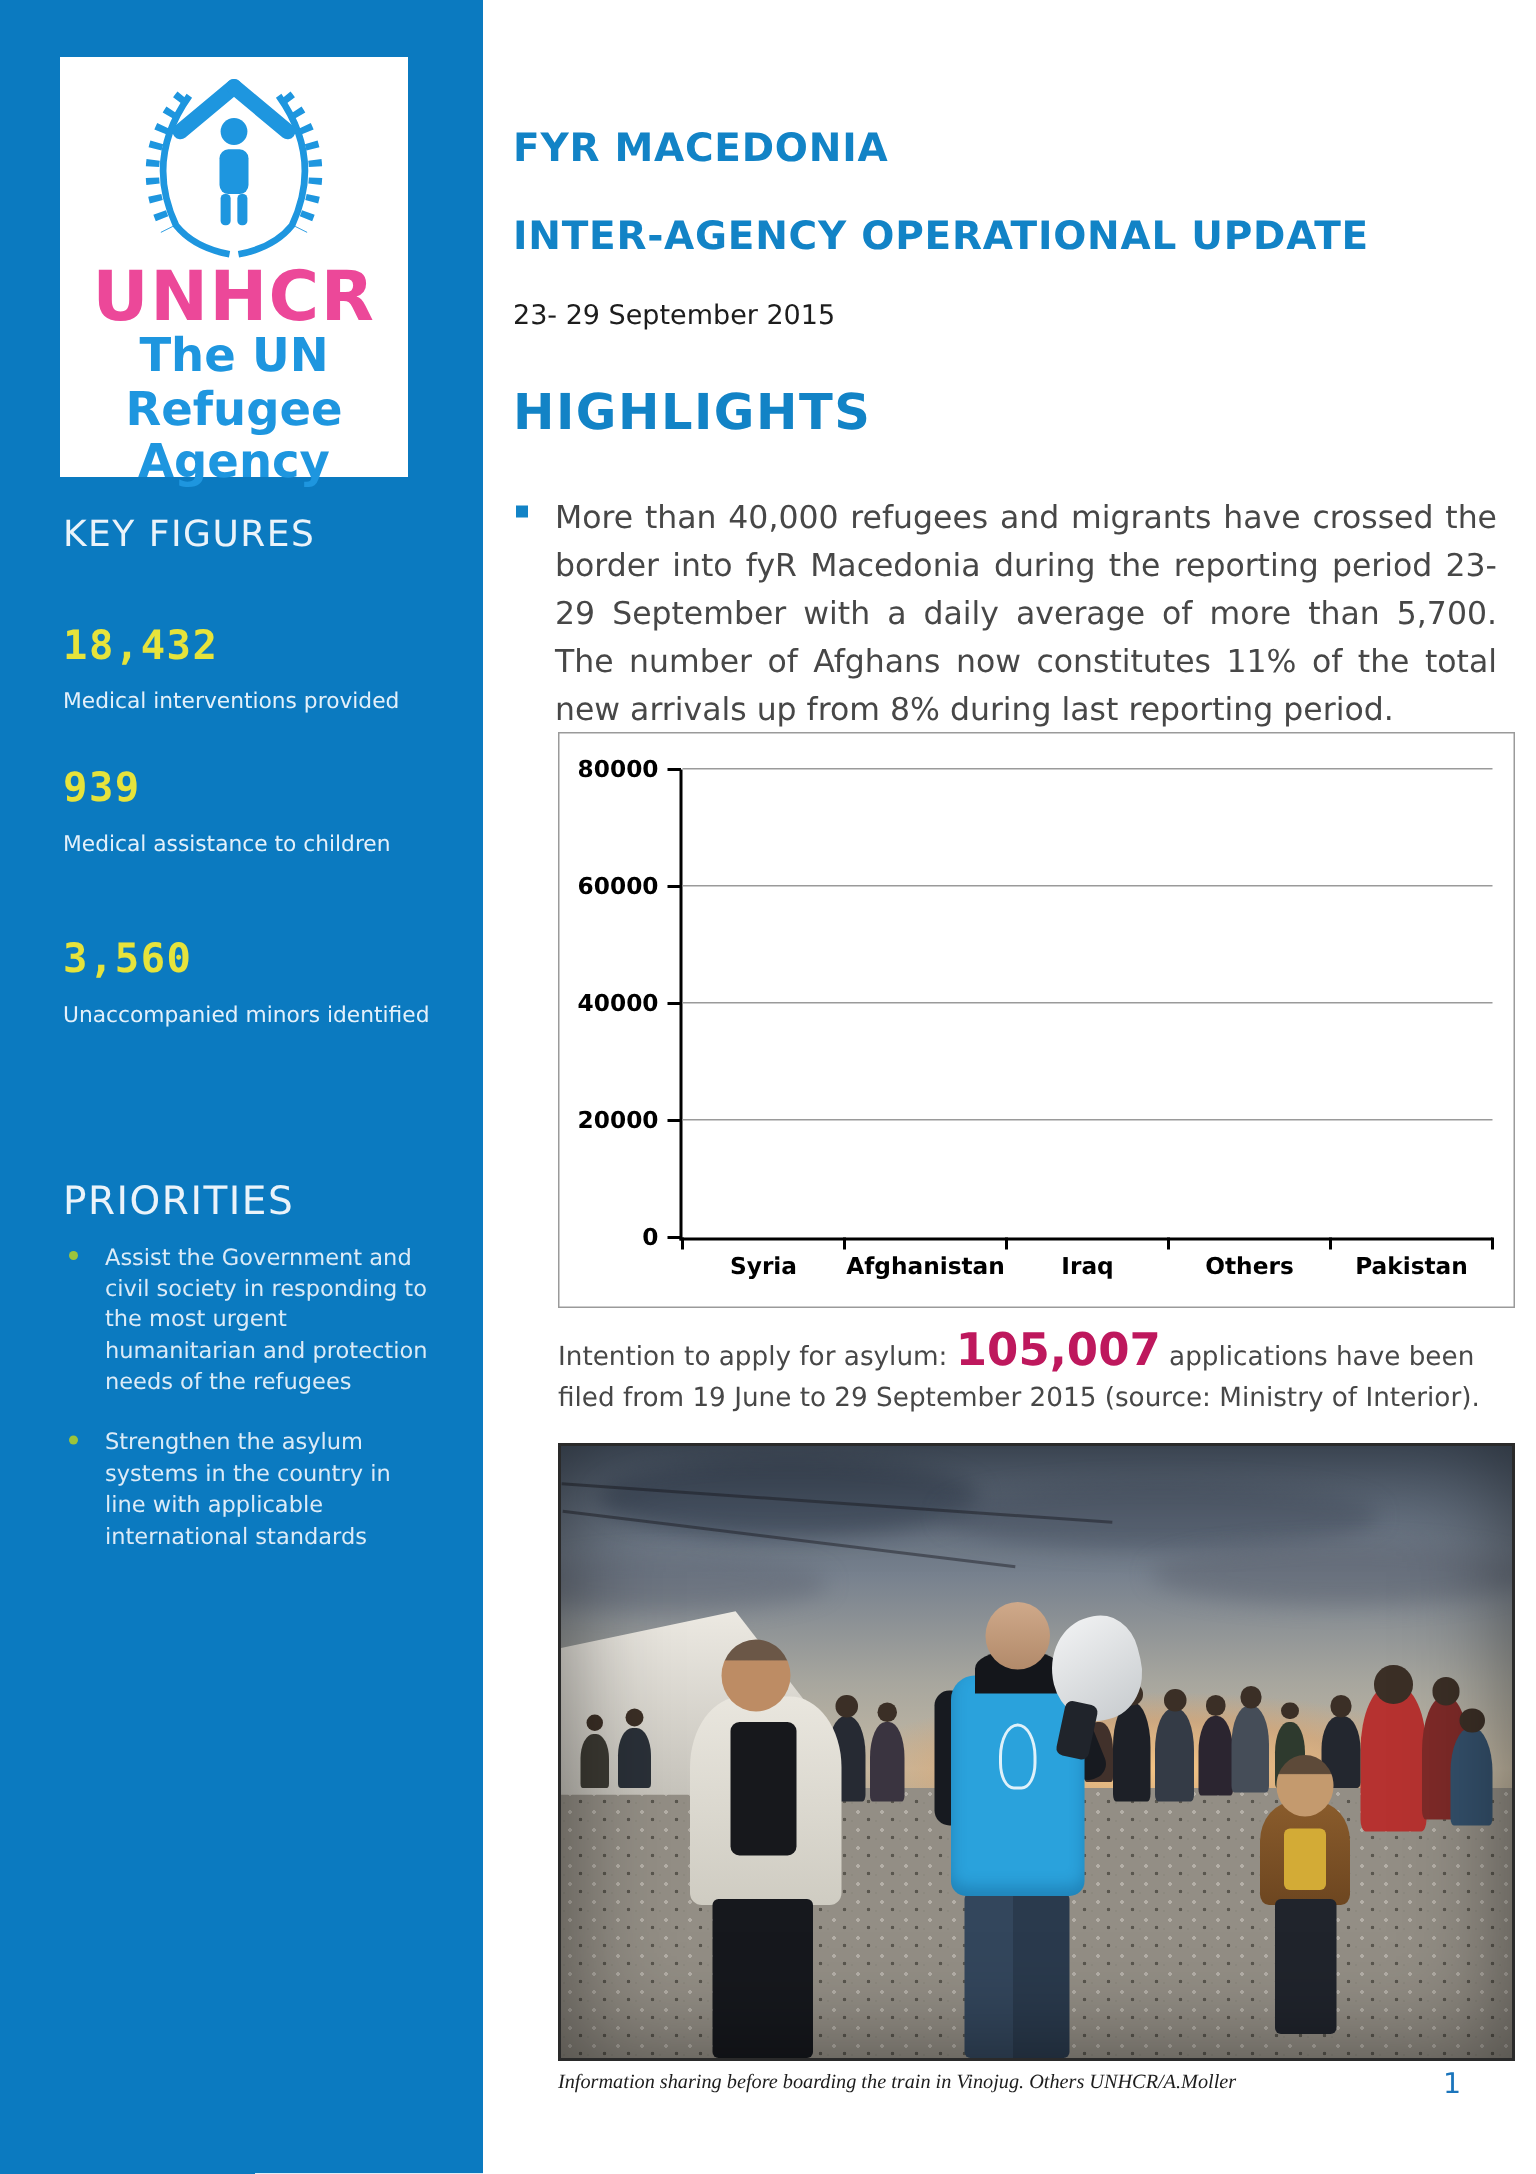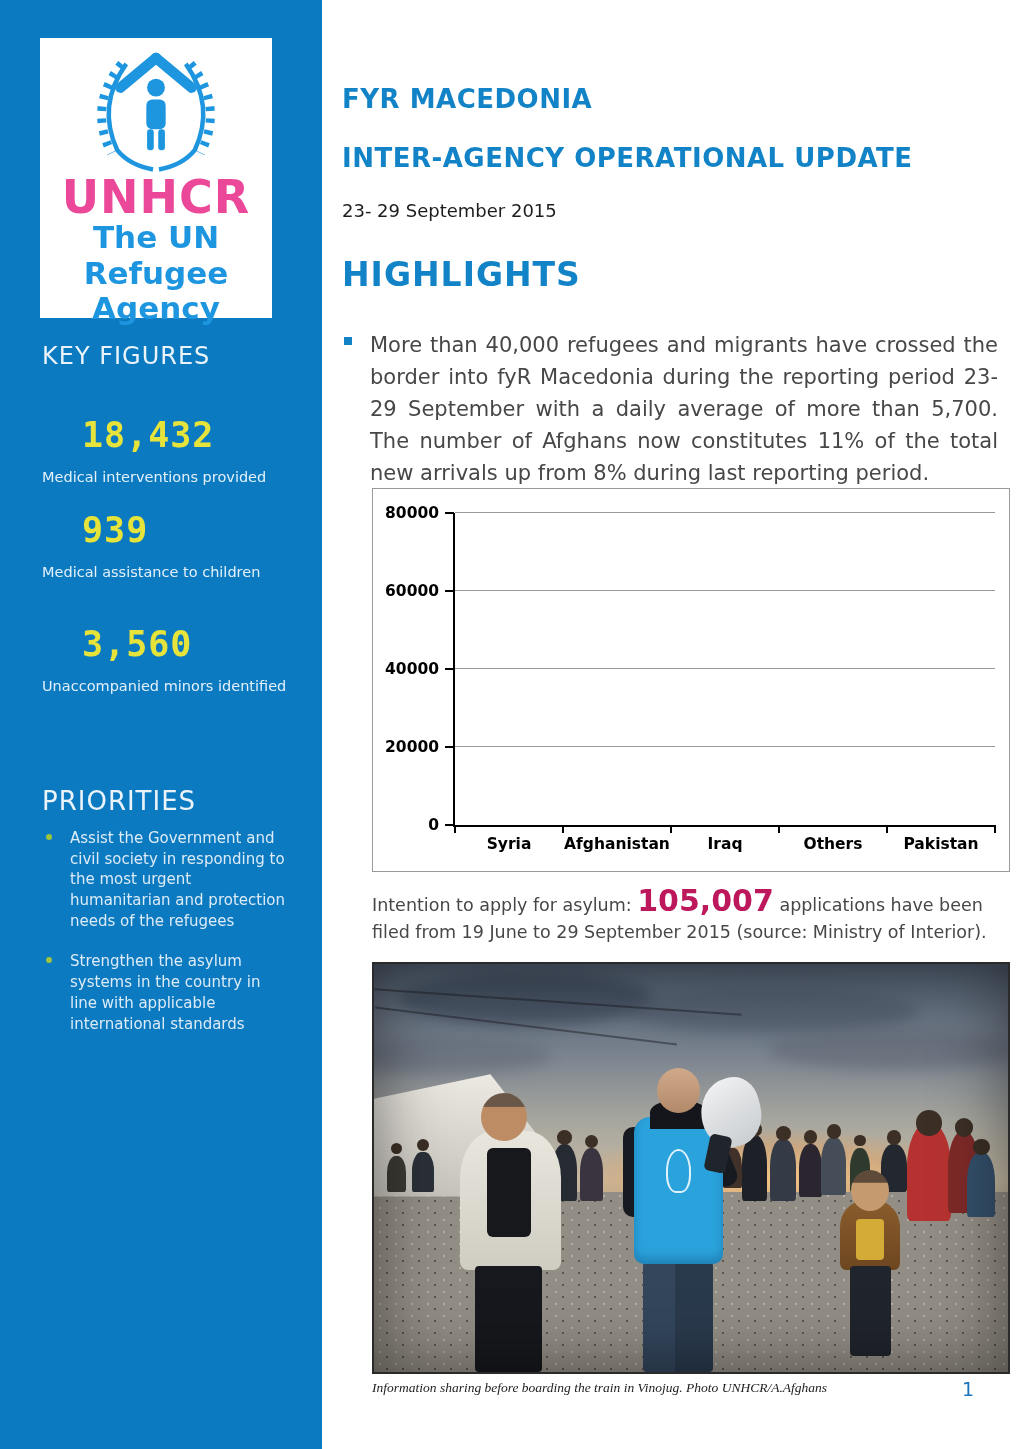--- a/index.html
+++ b/index.html
@@ -7,21 +7,21 @@
   .page { position:relative; width:1024px; height:1449px; background:#fff; overflow:hidden; }
 
   
   .sidebar { position:absolute; left:0; top:0; width:322px; height:1449px; background:#0B7AC0; }
   .logo-box { position:absolute; left:40px; top:38px; width:232px; height:280px; background:#fff; text-align:center; }
   .logo-emblem { margin-top:8px; }
   .logo-acronym { font-size:46px; font-weight:800; color:#ec4899; letter-spacing:1px; line-height:1; margin-top:-4px; }
   .logo-tag { font-size:31px; font-weight:700; color:#1E96DF; line-height:1.15; }
   .side-heading { color:#EAF3FA; font-size:24px; font-weight:400; letter-spacing:1px; }
   .kf-heading { position:absolute; left:42px; top:342px; }
-  .figure-val { font-family:"DejaVu Sans Mono","Liberation Mono",monospace; color:#E6E33B; font-size:35px; font-weight:700; letter-spacing:1px;margin-left:40px; }
+  .figure-val { font-family:"DejaVu Sans Mono","Liberation Mono",monospace; color:#E6E33B; font-size:27px; font-weight:700; letter-spacing:1px; }
   .figure-lbl { color:#E3F0FA; font-size:14.5px; margin-top:14px; }
   .fig1 { position:absolute; left:42px; top:415px; }
   .fig2 { position:absolute; left:42px; top:510px; }
   .fig3 { position:absolute; left:42px; top:624px; }
   .pr-heading { position:absolute; left:42px; top:786px; font-size:26px; }
   .pr-list { position:absolute; left:42px; top:828px; width:250px; list-style:none; }
   .pr-list li { position:relative; padding-left:28px; color:#DCEBF7; font-size:15px; line-height:1.38; margin-bottom:20px; }
   .pr-list li .dot { position:absolute; left:4px; top:6px; width:6px; height:6px; background:#9DC43B; border-radius:50%; }
 
   
@@ -263,16 +263,16 @@
       <div class="head man-head"></div>
       <div class="mega"></div>
       <div class="mega-grip"></div>
       <div class="cjacket"></div>
       <div class="cshirt"></div>
       <div class="head chead"></div>
       <div class="cpants"></div>
       <div class="vignette"></div>
     </div>
 
-    <div class="caption">Information sharing before boarding the train in Vinojug. Photo UNHCR/A.Afghans</div>
+    <div class="caption">Information sharing before boarding the train in Vinojug. Others UNHCR/A.Moller</div>
     <div class="pagenum">1</div>
   </main>
 </div>
 
 </body></html>

